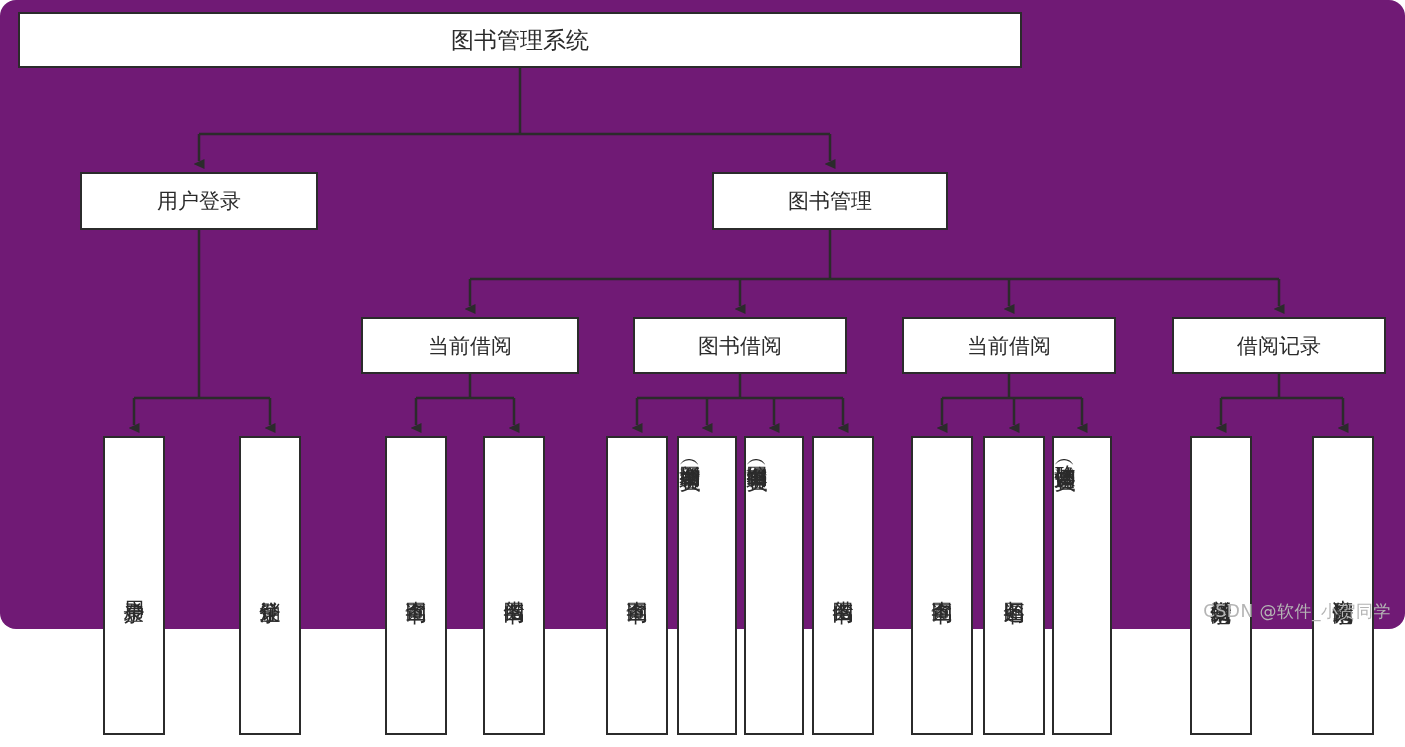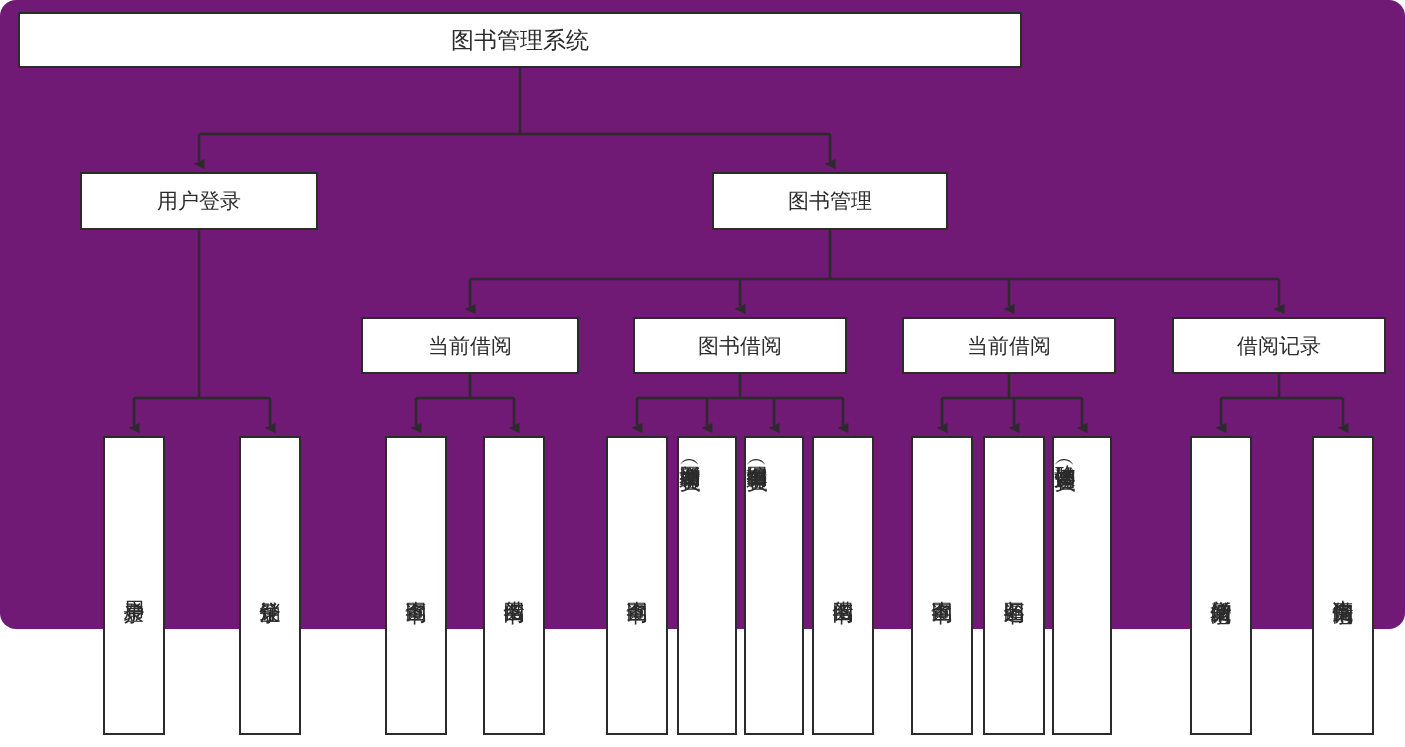--- a/index.html
+++ b/index.html
@@ -180,14 +180,15 @@
         <span class="leaf-text">确认归还（管理员）</span>
       </div>
       <div class="node-box leaf-node align-center" style="left: 1190px; top: 436px; width: 62px; height: 299px;">
         <span class="leaf-text">新增借阅记录</span>
       </div>
       <div class="node-box leaf-node align-center" style="left: 1312px; top: 436px; width: 62px; height: 299px;">
         <span class="leaf-text">查询借阅记录</span>
       </div>
     </div>
 
+  <div class="watermark">CSDN @软件_小贺同学</div>
 
 </div>
 
 </body></html>

